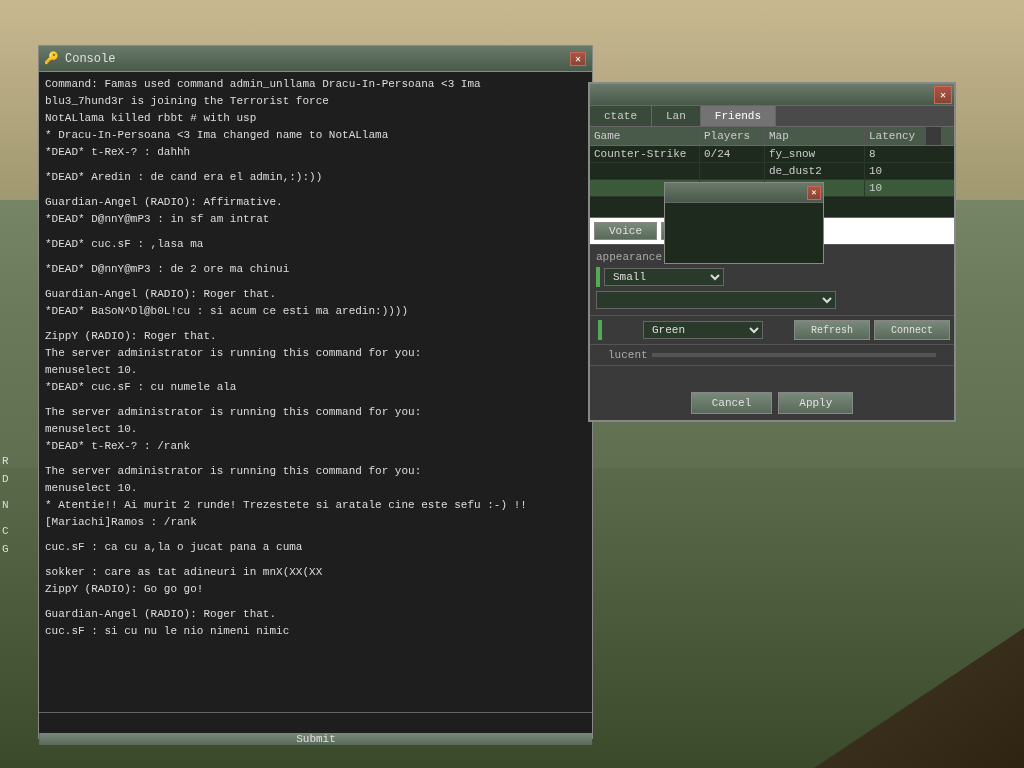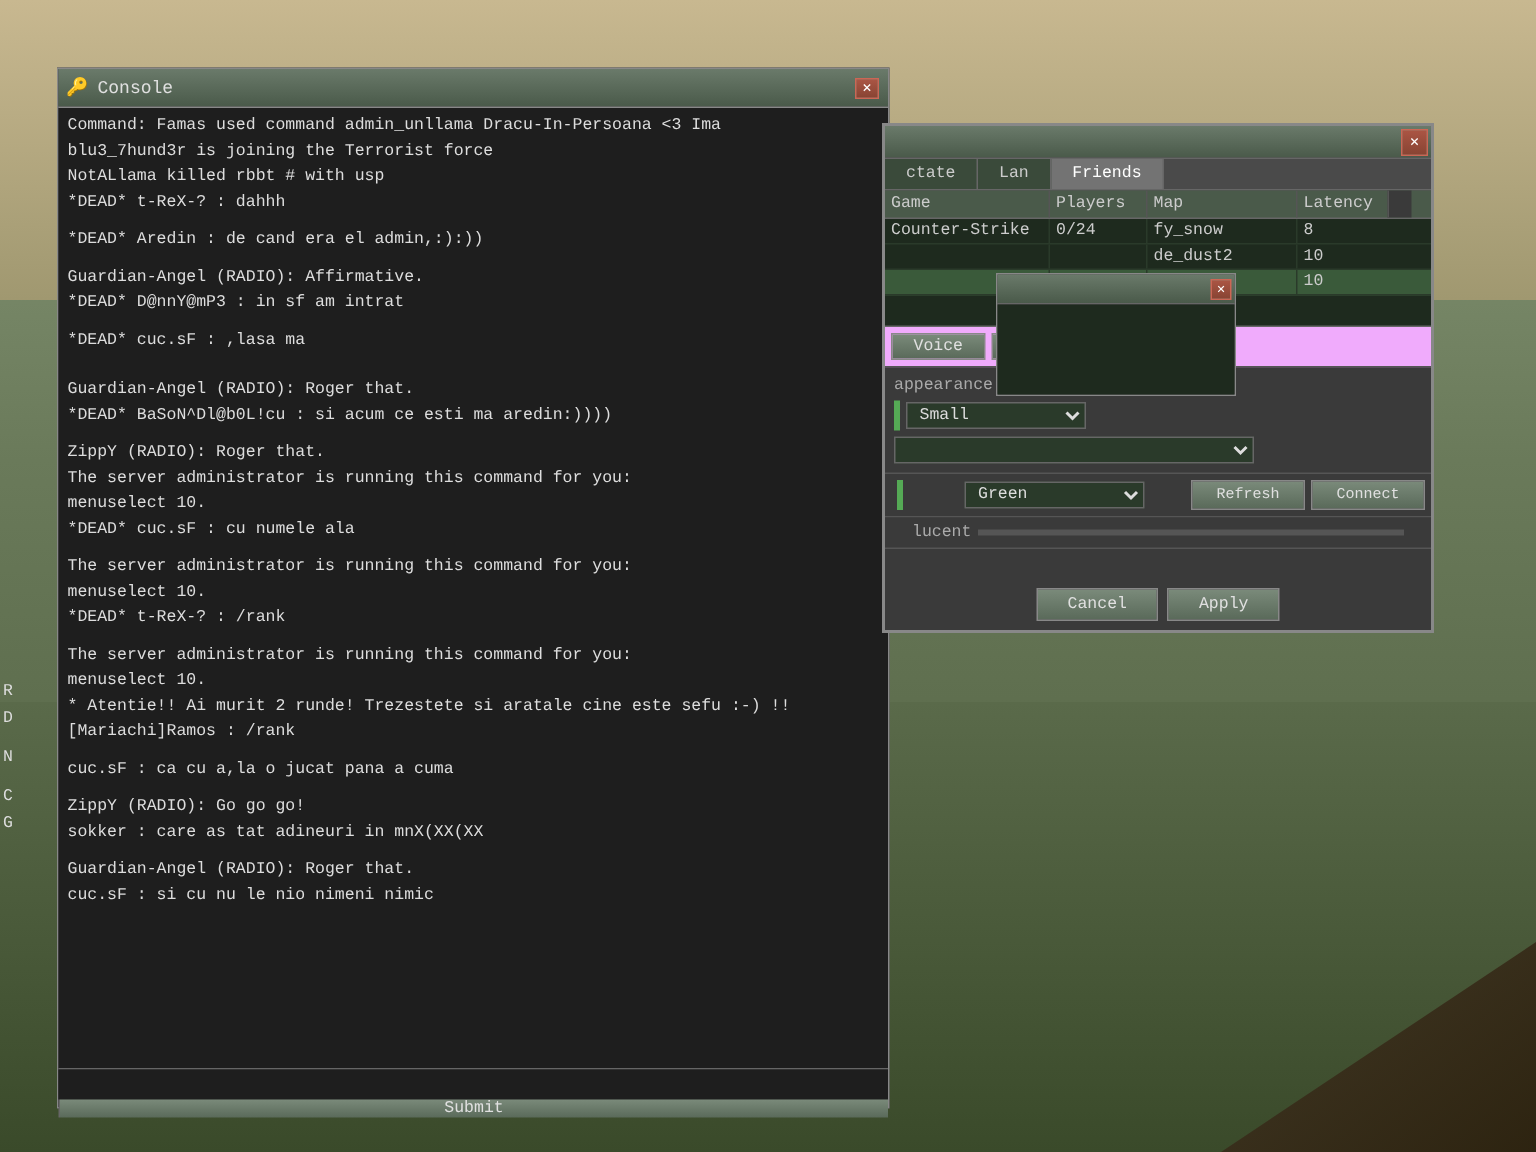--- a/index.html
+++ b/index.html
@@ -244,21 +244,21 @@
 
     .server-row .col-game { width: 110px; padding: 2px 4px; border-right: 1px solid #2a3a2a; overflow: hidden; white-space: nowrap; }
     .server-row .col-players { width: 65px; padding: 2px 4px; border-right: 1px solid #2a3a2a; }
     .server-row .col-map { width: 100px; padding: 2px 4px; border-right: 1px solid #2a3a2a; }
     .server-row .col-latency { width: 60px; padding: 2px 4px; }
 
     .server-voice-lock {
       display: flex;
       gap: 4px;
       padding: 4px;
-      background: #f0abfc;
+      background: #ffffff;
       border-bottom: 1px solid #555;
     }
 
     .sv-btn {
       background: linear-gradient(180deg, #7a8a7a 0%, #5a6a5a 100%);
       border: 1px solid #888;
       color: #e0e0e0;
       font-size: 11px;
       padding: 2px 14px;
       cursor: pointer;
@@ -459,51 +459,53 @@
     </div>
     <div class="console-close-btn">
       <span>✕</span>
     </div>
   </div>
 
   <div class="console-content" id="console-lines">
   <span class="console-line">Command: Famas used command admin_unllama Dracu-In-Persoana &lt;3 Ima</span>
       <span class="console-line">blu3_7hund3r is joining the Terrorist force</span>
       <span class="console-line">NotALlama killed rbbt # with usp</span>
+      <span class="console-line">* Dracu-In-Persoana &lt;3 Ima changed name to NotALlama</span>
       <span class="console-line">*DEAD* t-ReX-? :  dahhh</span>
       <span class="console-line empty"></span>
       <span class="console-line">*DEAD* Aredin :  de cand era el admin,:):))</span>
       <span class="console-line empty"></span>
       <span class="console-line">Guardian-Angel (RADIO): Affirmative.</span>
       <span class="console-line">*DEAD* D@nnY@mP3 :  in sf am intrat</span>
       <span class="console-line empty"></span>
       <span class="console-line">*DEAD* cuc.sF :  ,lasa ma</span>
       <span class="console-line empty"></span>
+      <span class="console-line">*DEAD* D@nnY@mP3 :  de 2 ore ma chinui</span>
       <span class="console-line empty"></span>
       <span class="console-line">Guardian-Angel (RADIO): Roger that.</span>
       <span class="console-line">*DEAD* BaSoN^Dl@b0L!cu :  si acum ce esti ma aredin:))))</span>
       <span class="console-line empty"></span>
       <span class="console-line">ZippY (RADIO): Roger that.</span>
       <span class="console-line">The server administrator is running this command for you:</span>
       <span class="console-line"> menuselect 10.</span>
       <span class="console-line">*DEAD* cuc.sF :  cu numele ala</span>
       <span class="console-line empty"></span>
       <span class="console-line">The server administrator is running this command for you:</span>
       <span class="console-line"> menuselect 10.</span>
       <span class="console-line">*DEAD* t-ReX-? :  /rank</span>
       <span class="console-line empty"></span>
       <span class="console-line">The server administrator is running this command for you:</span>
       <span class="console-line"> menuselect 10.</span>
       <span class="console-line">* Atentie!! Ai murit 2 runde! Trezestete si aratale cine este sefu :-) !!</span>
       <span class="console-line">[Mariachi]Ramos :  /rank</span>
       <span class="console-line empty"></span>
       <span class="console-line">cuc.sF :  ca cu a,la o jucat pana a cuma</span>
       <span class="console-line empty"></span>
+      <span class="console-line">sokker :  care as tat adineuri in mnX(XX(XX</span>
       <span class="console-line">ZippY (RADIO): Go go go!</span>
-      <span class="console-line">sokker :  care as tat adineuri in mnX(XX(XX</span>
       <span class="console-line empty"></span>
       <span class="console-line">Guardian-Angel (RADIO): Roger that.</span>
       <span class="console-line">cuc.sF : si cu nu le nio nimeni nimic</span>
     </div>
 
   <div class="console-input-row">
     <input class="console-input" type="text" style="">
     <button class="console-submit-btn">Submit</button>
   </div>
 </div>

